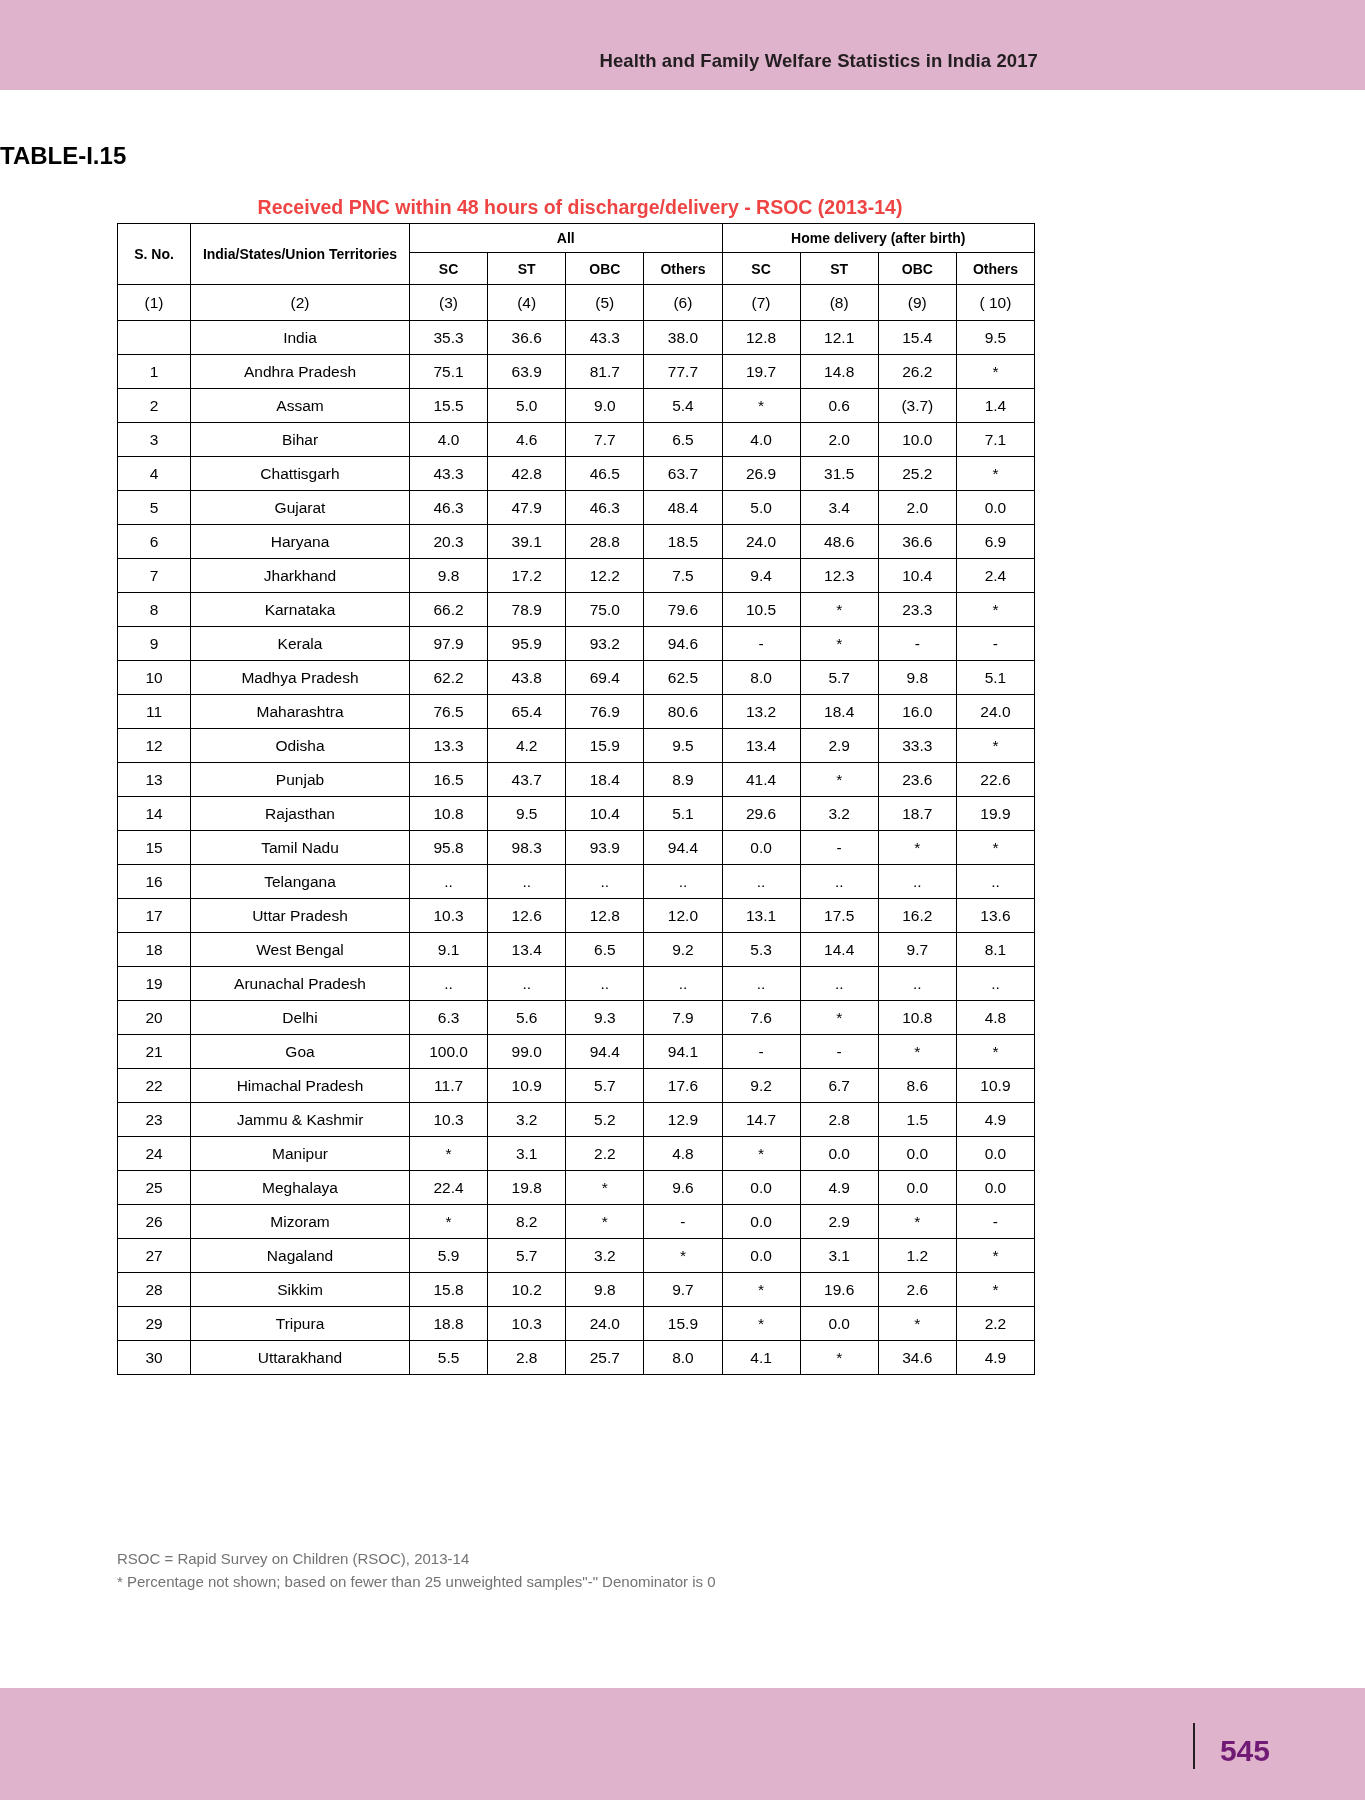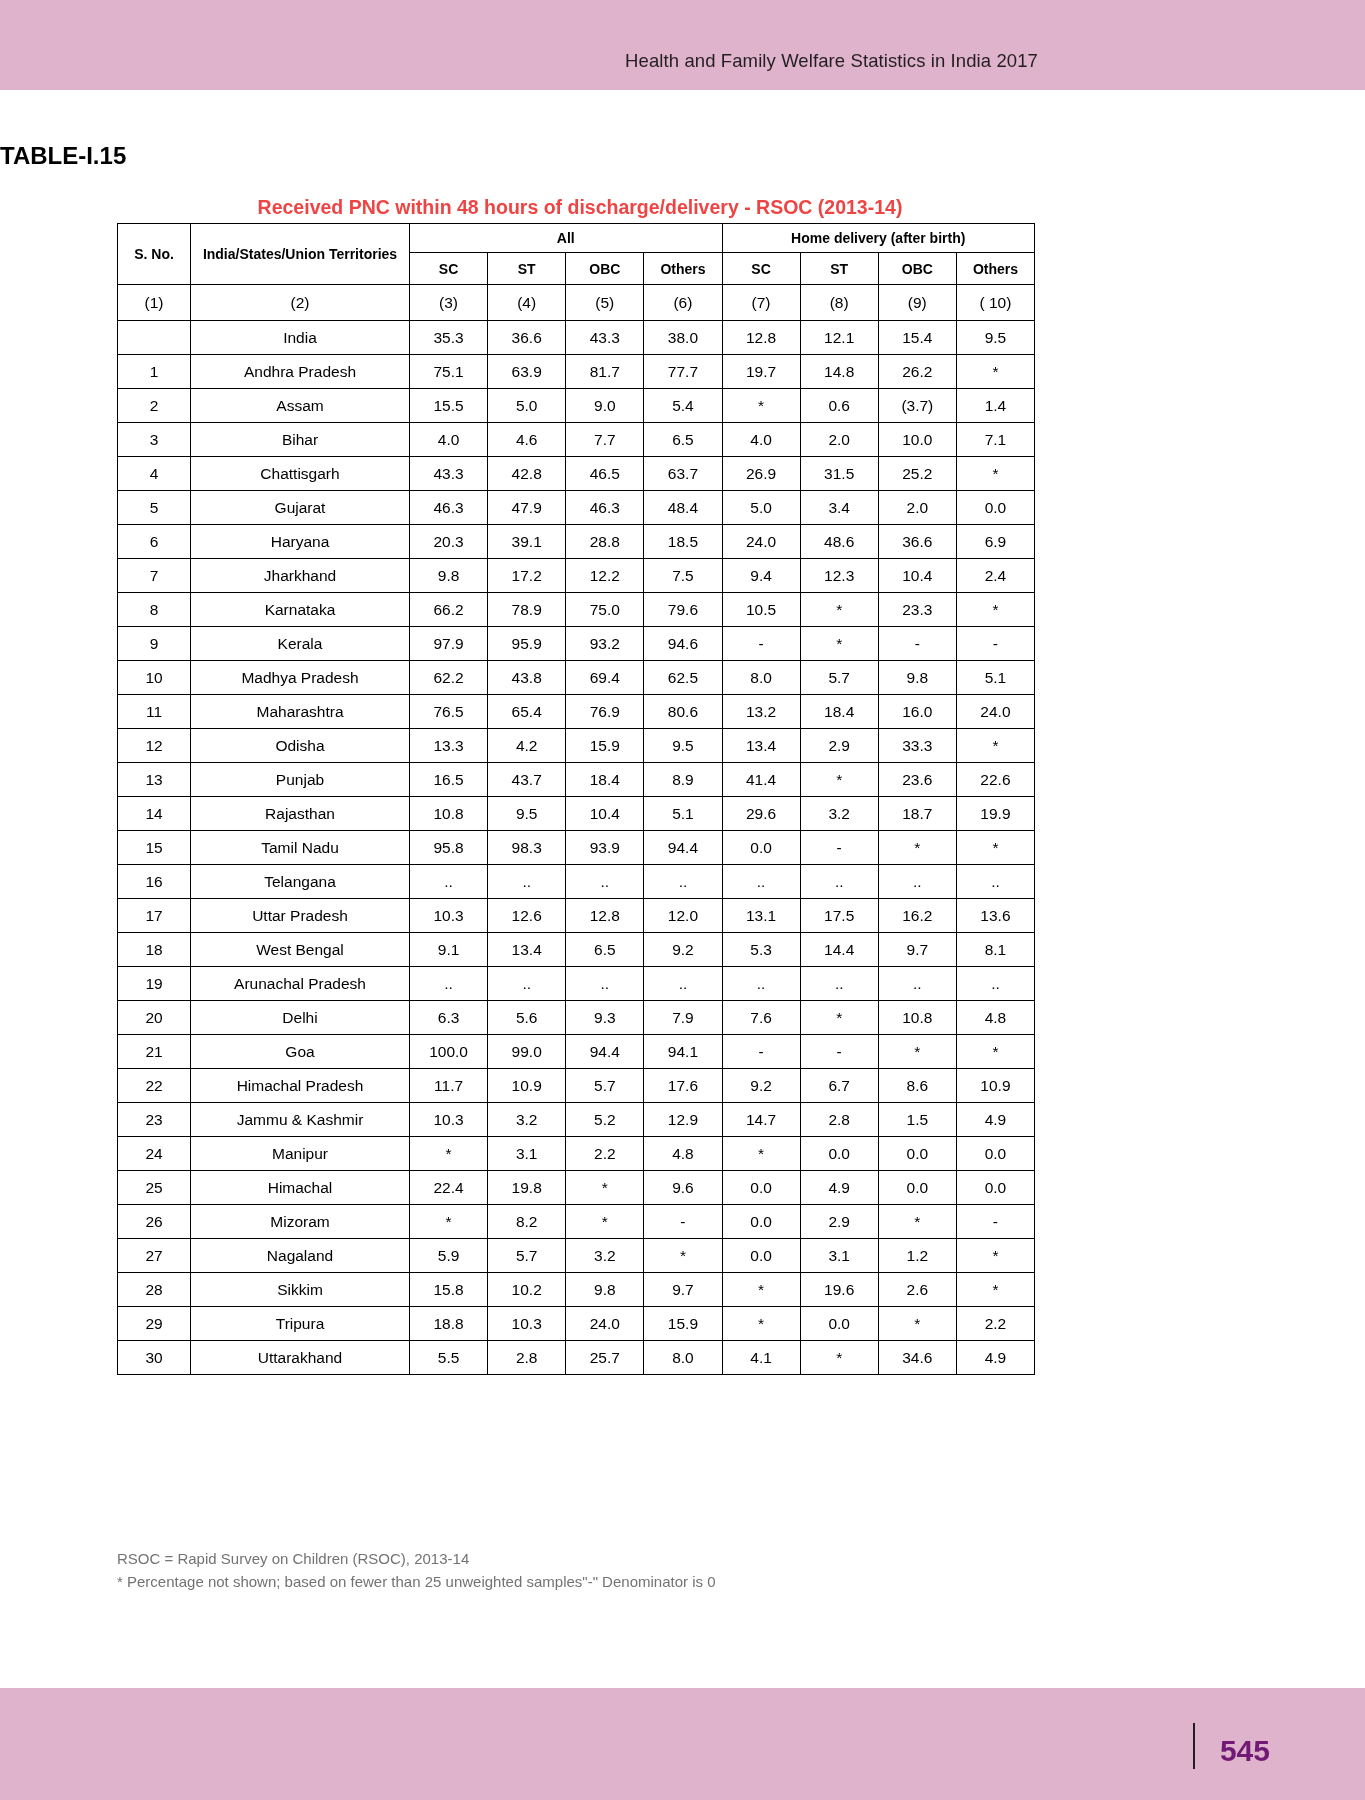--- a/index.html
+++ b/index.html
@@ -21,21 +21,21 @@
     top: 0; left: 0;
     width: 1365px;
     height: 90px;
     background: #dfb3cc;
   }
   .running-head {
     position: absolute;
     top: 50px;
     right: 327px;
     font-size: 18.5px;
-    font-weight: normal;
+    font-weight: bold;
     color: #231f20;
     letter-spacing: .1px;
     white-space: nowrap;
     padding-left: 8px;
   }
   .page-bottom-band {
     position: absolute;
     bottom: 0; left: 0;
     width: 1365px;
     height: 112px;
@@ -479,21 +479,21 @@
           <td class="c-val">3.1</td>
           <td class="c-val">2.2</td>
           <td class="c-val">4.8</td>
           <td class="c-val">*</td>
           <td class="c-val">0.0</td>
           <td class="c-val">0.0</td>
           <td class="c-val">0.0</td>
         </tr>
         <tr>
           <td class="c-sno">25</td>
-          <td class="c-name">Himachal</td>
+          <td class="c-name">Meghalaya</td>
           <td class="c-val">22.4</td>
           <td class="c-val">19.8</td>
           <td class="c-val">*</td>
           <td class="c-val">9.6</td>
           <td class="c-val">0.0</td>
           <td class="c-val">4.9</td>
           <td class="c-val">0.0</td>
           <td class="c-val">0.0</td>
         </tr>
         <tr>

